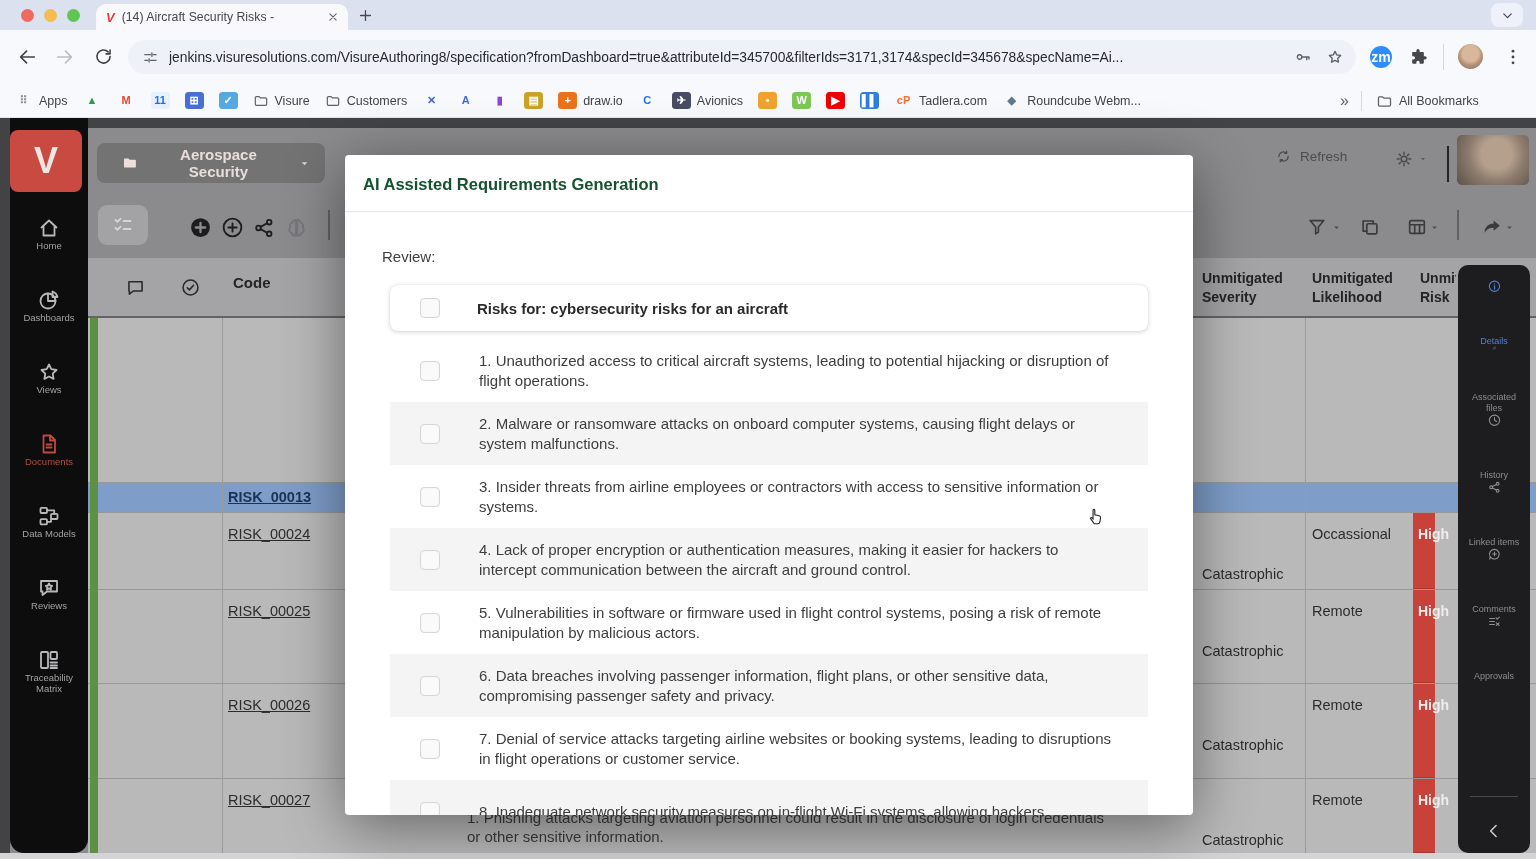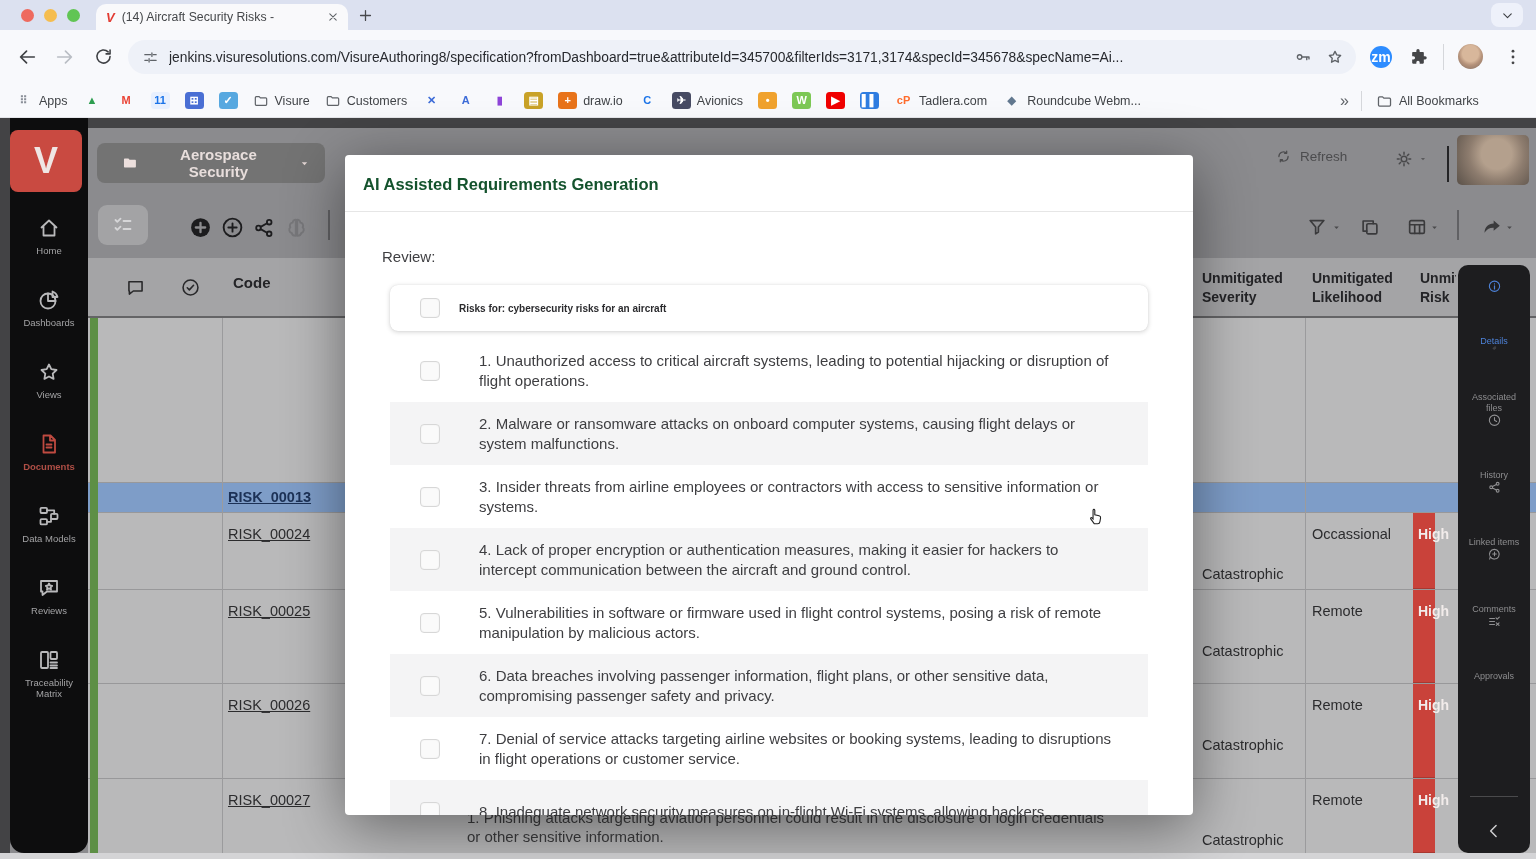--- a/index.html
+++ b/index.html
@@ -39,23 +39,23 @@
 
   
   #app{position:absolute;left:0;top:118px;width:1536px;height:741px;background:#8b8b8e;overflow:hidden;}
   #apptopstrip{left:0;top:0;width:1536px;height:10px;background:#434345;}
   #leftedge{left:0;top:0;width:10px;height:741px;background:#434345;}
   #leftnav{left:10px;top:0;width:78px;height:735px;background:#0d0d0e;border-radius:0 0 14px 14px;
            padding-top:98px;box-sizing:border-box;}
   #logo{left:10px;top:12px;width:72px;height:62px;background:#c94a41;border-radius:8px;
         color:#efe6e4;font-size:36px;font-weight:800;display:flex;align-items:center;justify-content:center;}
   .lnav-item{height:72px;display:flex;flex-direction:column;align-items:center;color:#b9b9bb;}
-  .lnav-item .llabel{margin-top:5px;font-size:9.5px;color:#a3a3a5;text-align:center;max-width:66px;line-height:11px;}
+  .lnav-item .llabel{font-size:9.5px;color:#a3a3a5;text-align:center;max-width:66px;line-height:11px;}
   .lnav-item.active{color:#bf4a40;}
-  .lnav-item.active .llabel{color:#b04f46;font-weight:bold;}
+  .lnav-item.active .llabel{color:#b04f46;}
 
   #projectbtn{left:97px;top:25px;width:228px;height:40px;background:#737373;border:none;border-radius:8px;
               display:flex;align-items:center;color:#e8dedc;font-family:"Liberation Sans",sans-serif;
               font-size:15px;font-weight:600;padding:0 14px 0 24px;box-sizing:border-box;gap:10px;}
   #projectbtn .caretwrap{margin-left:auto;}
   #refreshbtn{left:1275px;top:30px;display:flex;align-items:center;gap:8px;color:#4c4c4e;font-size:13.5px;}
   #gearbtn{left:1394px;top:31px;display:flex;align-items:center;gap:4px;color:#49494b;}
   #hdrdiv{left:1447px;top:28px;width:2px;height:36px;background:#242426;}
   #appavatar{left:1457px;top:17px;width:72px;height:50px;border-radius:5px;
              background:radial-gradient(circle at 55% 38%,#b4a08d 0 30%,#8d7c6e 55%,#5a5149 100%);}
@@ -108,21 +108,21 @@
   #modal{position:absolute;left:345px;top:155px;width:848px;height:660px;background:#ffffff;
          border-radius:4px;box-shadow:0 12px 60px rgba(0,0,0,.45);z-index:50;overflow:hidden;}
   .mhead{padding:20px 18px 17px;border-bottom:1px solid #e6e6e6;}
   .mtitle{font-size:16.5px;font-weight:600;color:#14532d;}
   .review{margin:36px 0 0 37px;font-size:15px;color:#3f3f42;}
   .gcard{margin:20px 45px 0;height:46px;background:#fff;border-radius:8px;
          box-shadow:0 1px 5px rgba(0,0,0,.18),0 0 1px rgba(0,0,0,.12);
          display:flex;align-items:center;padding-left:30px;box-sizing:border-box;}
   .cb{width:18px;height:18px;background:#fafafa;border:1px solid #d7d7d7;border-radius:4px;flex:none;
       box-shadow:inset 0 0 2px rgba(0,0,0,.06);}
-  .gtext{margin-left:19px;font-size:10px;font-weight:700;color:#2b2b2e;}
+  .gtext{margin-left:37px;font-size:15px;font-weight:700;color:#2b2b2e;}
   #mlist{margin:8px 45px 0;}
   .mitem{min-height:63px;display:flex;align-items:center;padding-left:30px;box-sizing:border-box;}
   .mitem:nth-of-type(even){background:#f4f4f5;}
   .mtext{margin-left:39px;width:640px;font-size:15px;line-height:19.5px;color:#3e3e41;}
 
   #cursor{position:absolute;left:1086px;top:505px;z-index:99;}
 </style>
 </head>
 <body>
 

